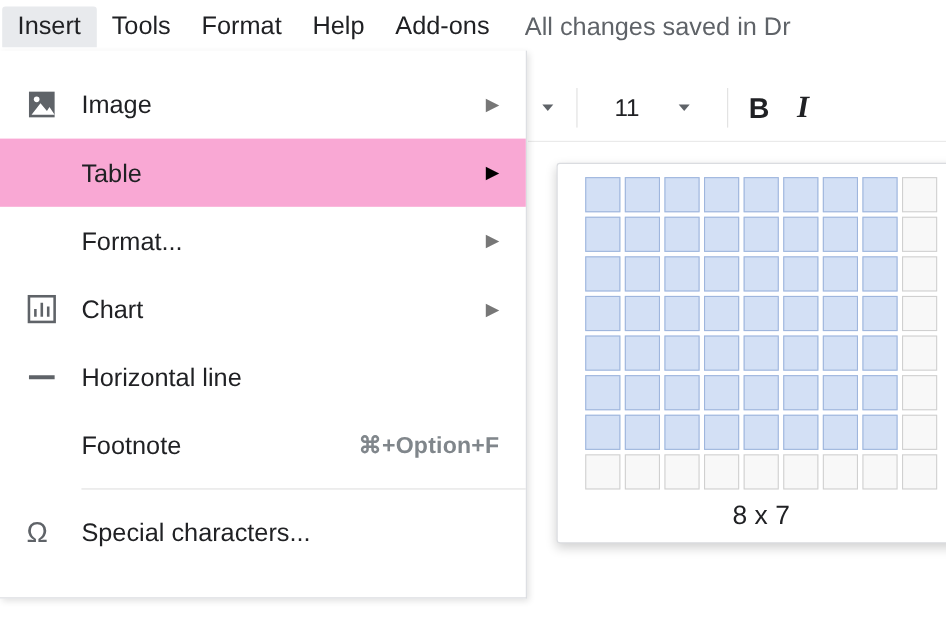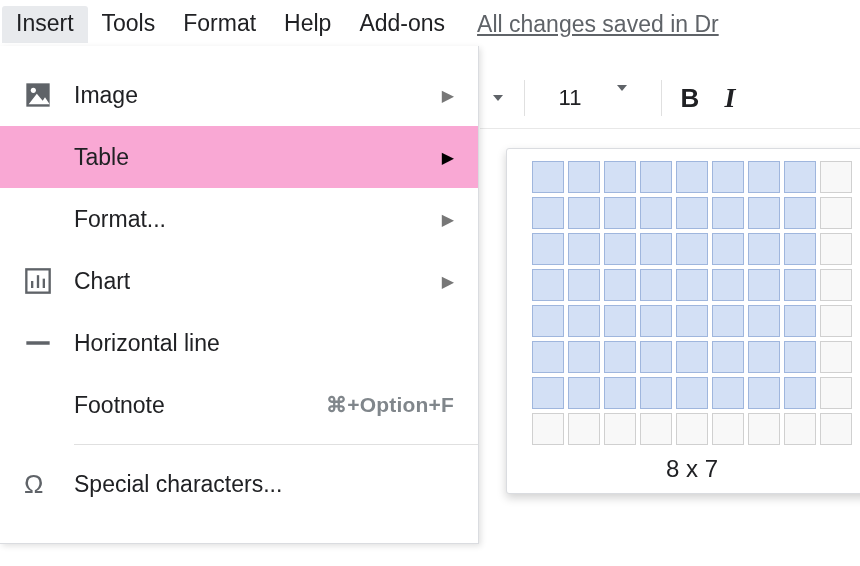--- a/index.html
+++ b/index.html
@@ -27,21 +27,20 @@
     padding: 4px 14px 6px 14px;
     border-radius: 3px 3px 0 0;
     color: #202124;
   }
   .menubar-item.open {
     background: #e8eaed;
   }
   .save-status {
     margin-left: 18px;
     color: #5f6368;
-    text-decoration: underline;
     font-size: 23px;
     overflow: hidden;
   }
 
   
   .dropdown {
     position: absolute;
     left: 0px;
     top: 46px;
     width: 478px;
@@ -116,21 +115,21 @@
     justify-content: center;
   }
   .tb-sep {
     width: 1px;
     height: 36px;
     background: #e0e0e0;
     margin: 0 8px;
   }
   .fontsize-box {
     display: flex;
-    align-items: flex-start;
+    align-items: center;
     justify-content: center;
     gap: 36px;
     width: 120px;
     font-size: 22px;
     color: #202124;
   }
   .bold-btn {
     font-weight: 700;
     font-size: 26px;
     width: 40px;

